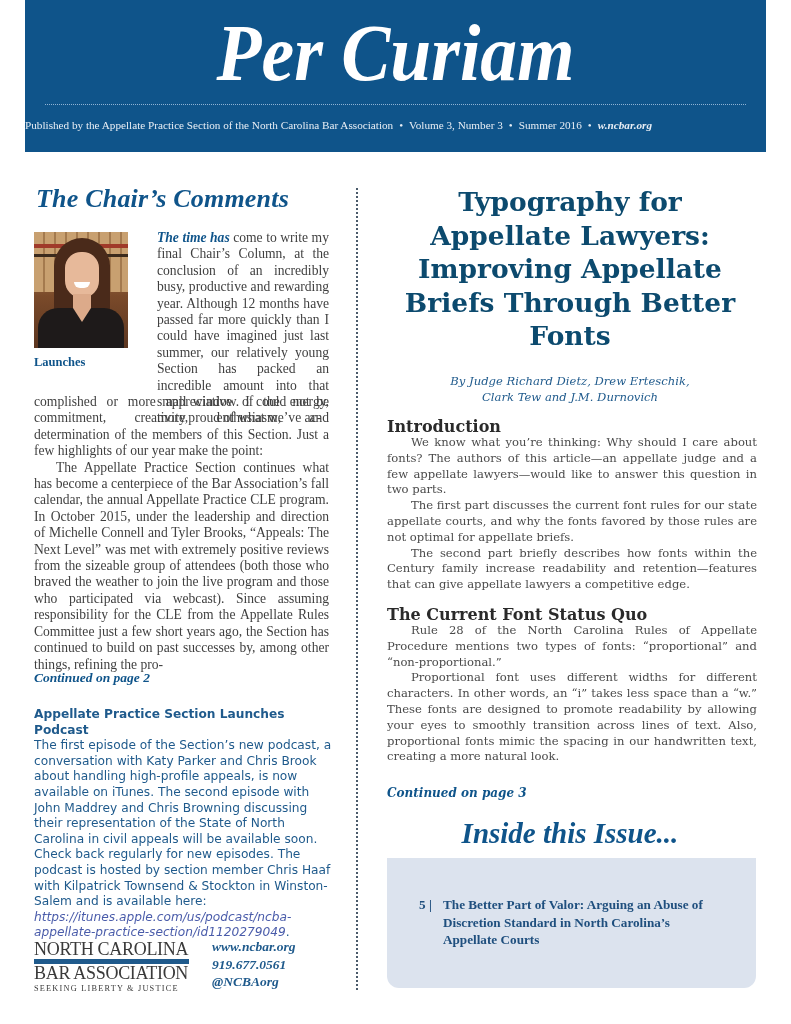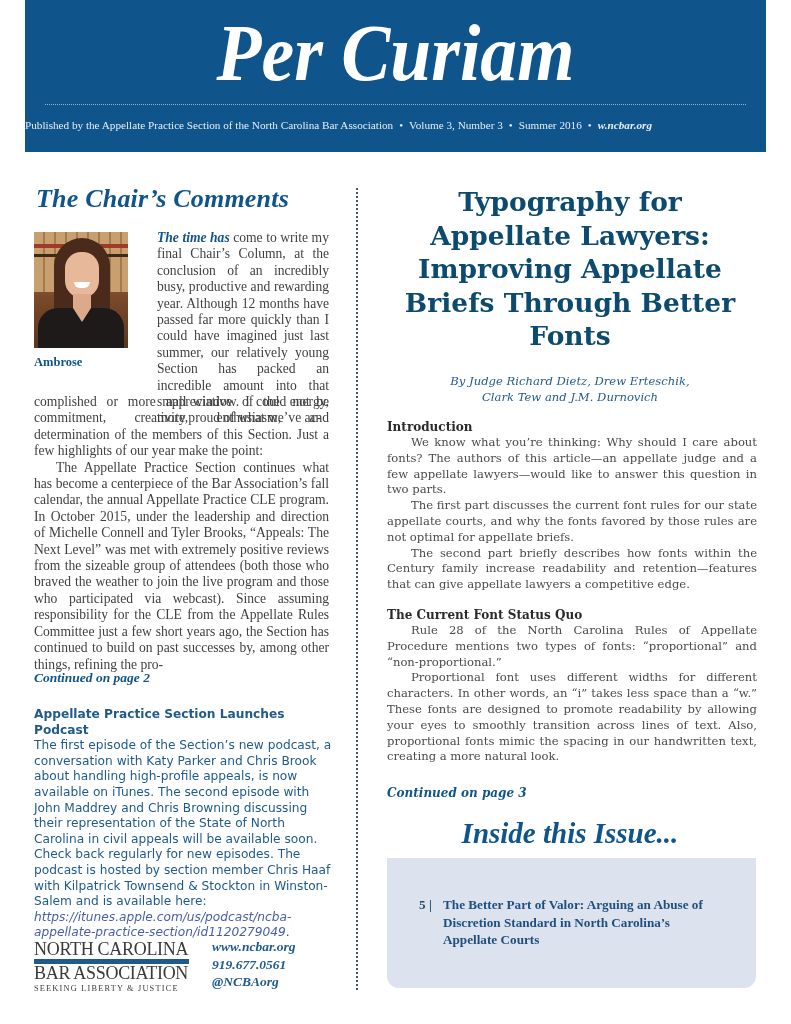--- a/index.html
+++ b/index.html
@@ -56,21 +56,21 @@
   
   .col-divider { position: absolute; left: 356px; top: 188px; height: 802px; border-left: 2px dotted #4a5a6a; }
 
   
   .article-title { position: absolute; left: 385px; top: 185px; width: 370px; text-align: center; color: #0c4a6e;
     font-family: "DejaVu Serif", "Liberation Serif", serif; font-weight: bold; font-size: 26.5px; line-height: 33.5px; }
   .byline { position: absolute; left: 385px; top: 373px; width: 370px; text-align: center; color: #1f5a8c;
     font-family: "DejaVu Serif", serif; font-style: italic; font-size: 11.6px; line-height: 16px; }
   .article-body { position: absolute; left: 387px; width: 370px; font-family: "DejaVu Serif", serif;
     font-size: 11.6px; line-height: 15.8px; color: #4a4a4a; text-align: justify; }
-  .article-body h3 { font-size: 12px; font-weight: bold; color: #2a2a2a; line-height: 16px; }
+  .article-body h3 { font-size: 16px; font-weight: bold; color: #2a2a2a; line-height: 16px; }
   .article-body p { text-indent: 24px; }
   .section-intro { top: 419px; }
   .section-status { top: 607px; }
   .continued-right { left: 387px; top: 785px; font-family: "DejaVu Serif", serif; font-size: 12px; }
 
   .inside-heading { position: absolute; left: 385px; top: 818px; width: 370px; text-align: center; color: #0f548a;
     font-style: italic; font-weight: bold; font-size: 29px; line-height: 30px; }
   .inside-box { position: absolute; left: 387px; top: 858px; width: 369px; height: 130px; background: #dce3ee;
     border-radius: 0 0 12px 12px; }
   .inside-item { position: absolute; left: 32px; top: 38px; width: 300px; color: #1f4f7e; font-weight: bold;
@@ -95,21 +95,21 @@
   <div class="books"></div>
   <div class="bookband"></div>
   <div class="bookband2"></div>
   <div class="hair"></div>
   <div class="face"></div>
   <div class="smile"></div>
   <div class="neck"></div>
   <div class="shirt"></div>
   <div class="vneck"></div>
 </div>
-<div class="photo-caption">Ambrose</div>
+<div class="photo-caption">Launches</div>
 
 <div class="chair-text chair-text-a"><span class="lead">The time has</span><span> come to write my final Chair’s Column, at the conclusion of an incredibly busy, productive and rewarding year. Although 12 months have passed far more quickly than I could have imagined just last summer, our relatively young Section has packed an incredible amount into that small window. I could not be more proud of what we’ve ac-</span></div>
 
 <div class="chair-text chair-text-b">
   <p>complished or more appreciative of the energy, commitment, creativity, enthusiasm, and determination of the members of this Section. Just a few highlights of our year make the point:</p>
   <p>The Appellate Practice Section continues what has become a centerpiece of the Bar Association’s fall calendar, the annual Appellate Practice CLE program. In October 2015, under the leadership and direction of Michelle Connell and Tyler Brooks, “Appeals: The Next Level” was met with extremely positive reviews from the sizeable group of attendees (both those who braved the weather to join the live program and those who participated via webcast). Since assuming responsibility for the CLE from the Appellate Rules Committee just a few short years ago, the Section has continued to build on past successes by, among other things, refining the pro-</p>
 </div>
 
 <div class="continued continued-left">Continued on page 2</div>
 

